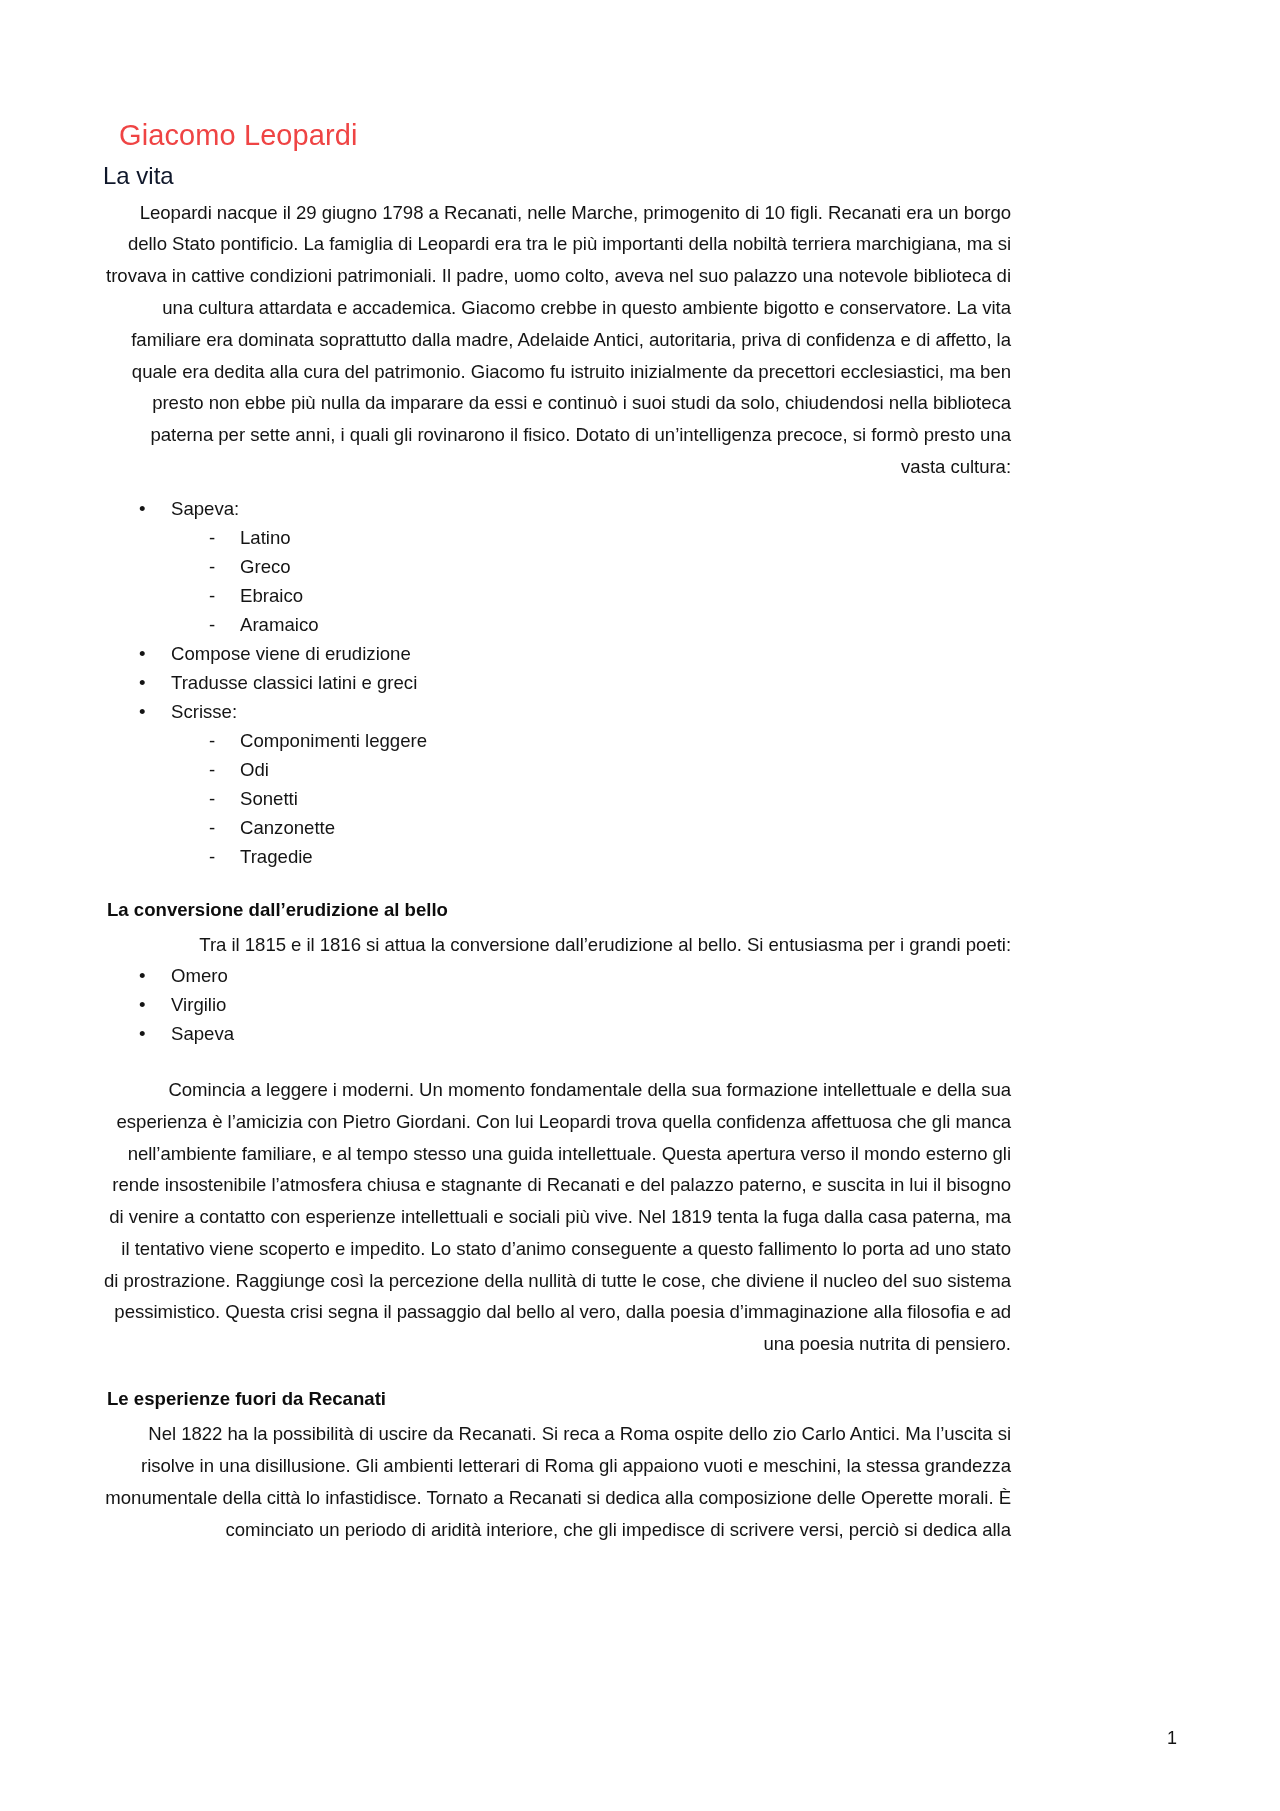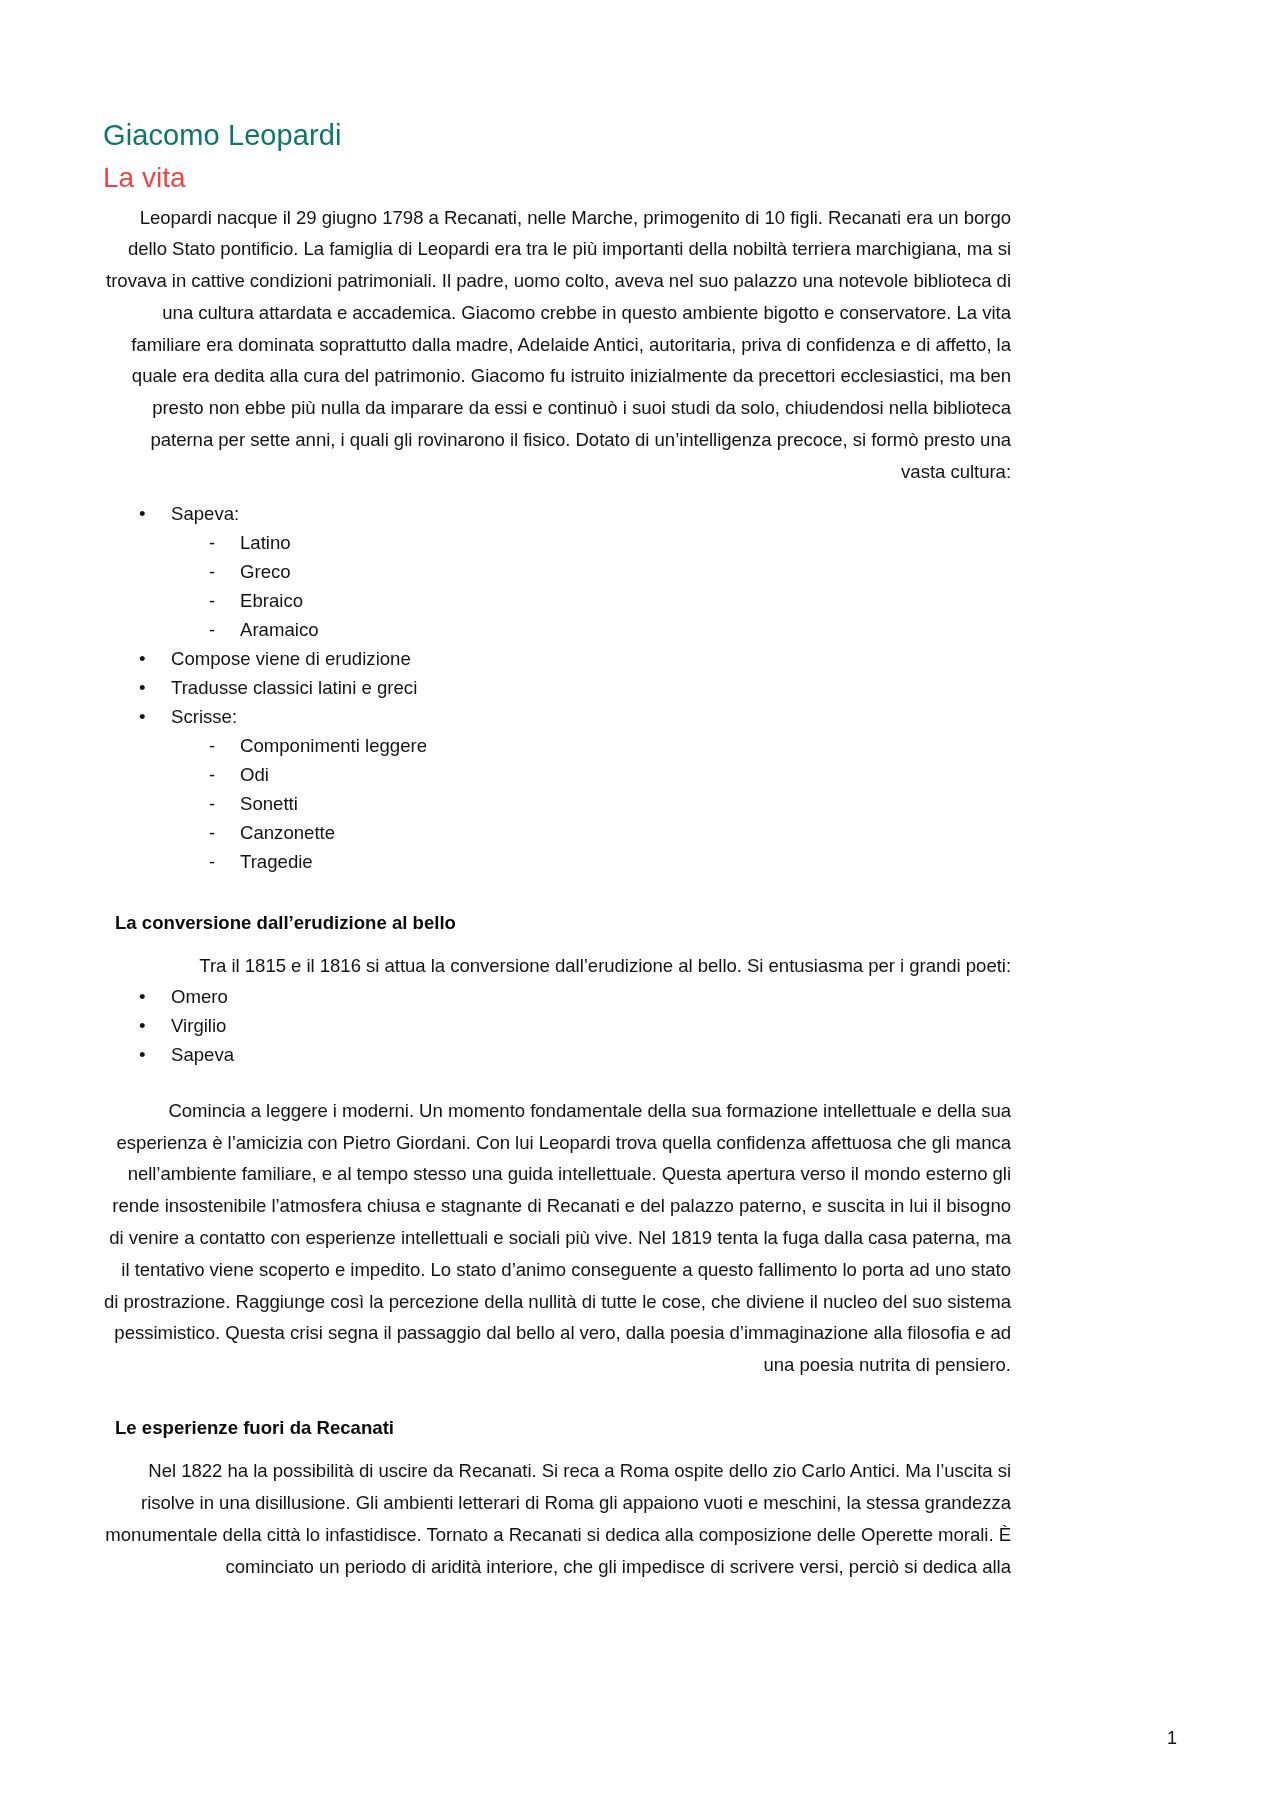--- a/index.html
+++ b/index.html
@@ -23,46 +23,46 @@
     position: absolute;
     left: 103px;
     top: 118px;
     width: 908px;
   }
   .doc-title {
     font-size: 29px;
     font-weight: 400;
     line-height: 1.22;
     letter-spacing: 0.1px;
-    margin: 0 0 8px 0;
-    color: #0f766e;
+    margin: 0 0 8px 16px;
+    color: #ef4444;
   }
   .doc-subtitle {
-    font-size: 28px;
+    font-size: 24px;
     font-weight: 400;
     line-height: 1.22;
     margin: 0 0 6px 0;
-    color: #ef4444;
+    color: #0f172a;
   }
   p.body-text {
     font-size: 18.6px;
     line-height: 1.71;
     margin: 0;
     text-align: right;
     color: #141414;
     letter-spacing: -0.05px;
   }
   .spacer-sm { height: 11px; }
   .spacer-md { height: 20px; }
   .spacer-lg { height: 26px; }
   h3.sub-heading {
     font-size: 18.6px;
     font-weight: bold;
     line-height: 1.64;
-    margin: 12px;
+    margin: 4px;
     color: #0d0d0d;
   }
   ul.bullets {
     list-style: none;
     margin: 0;
     padding: 0;
   }
   ul.bullets > li {
     position: relative;
     font-size: 18.6px;

